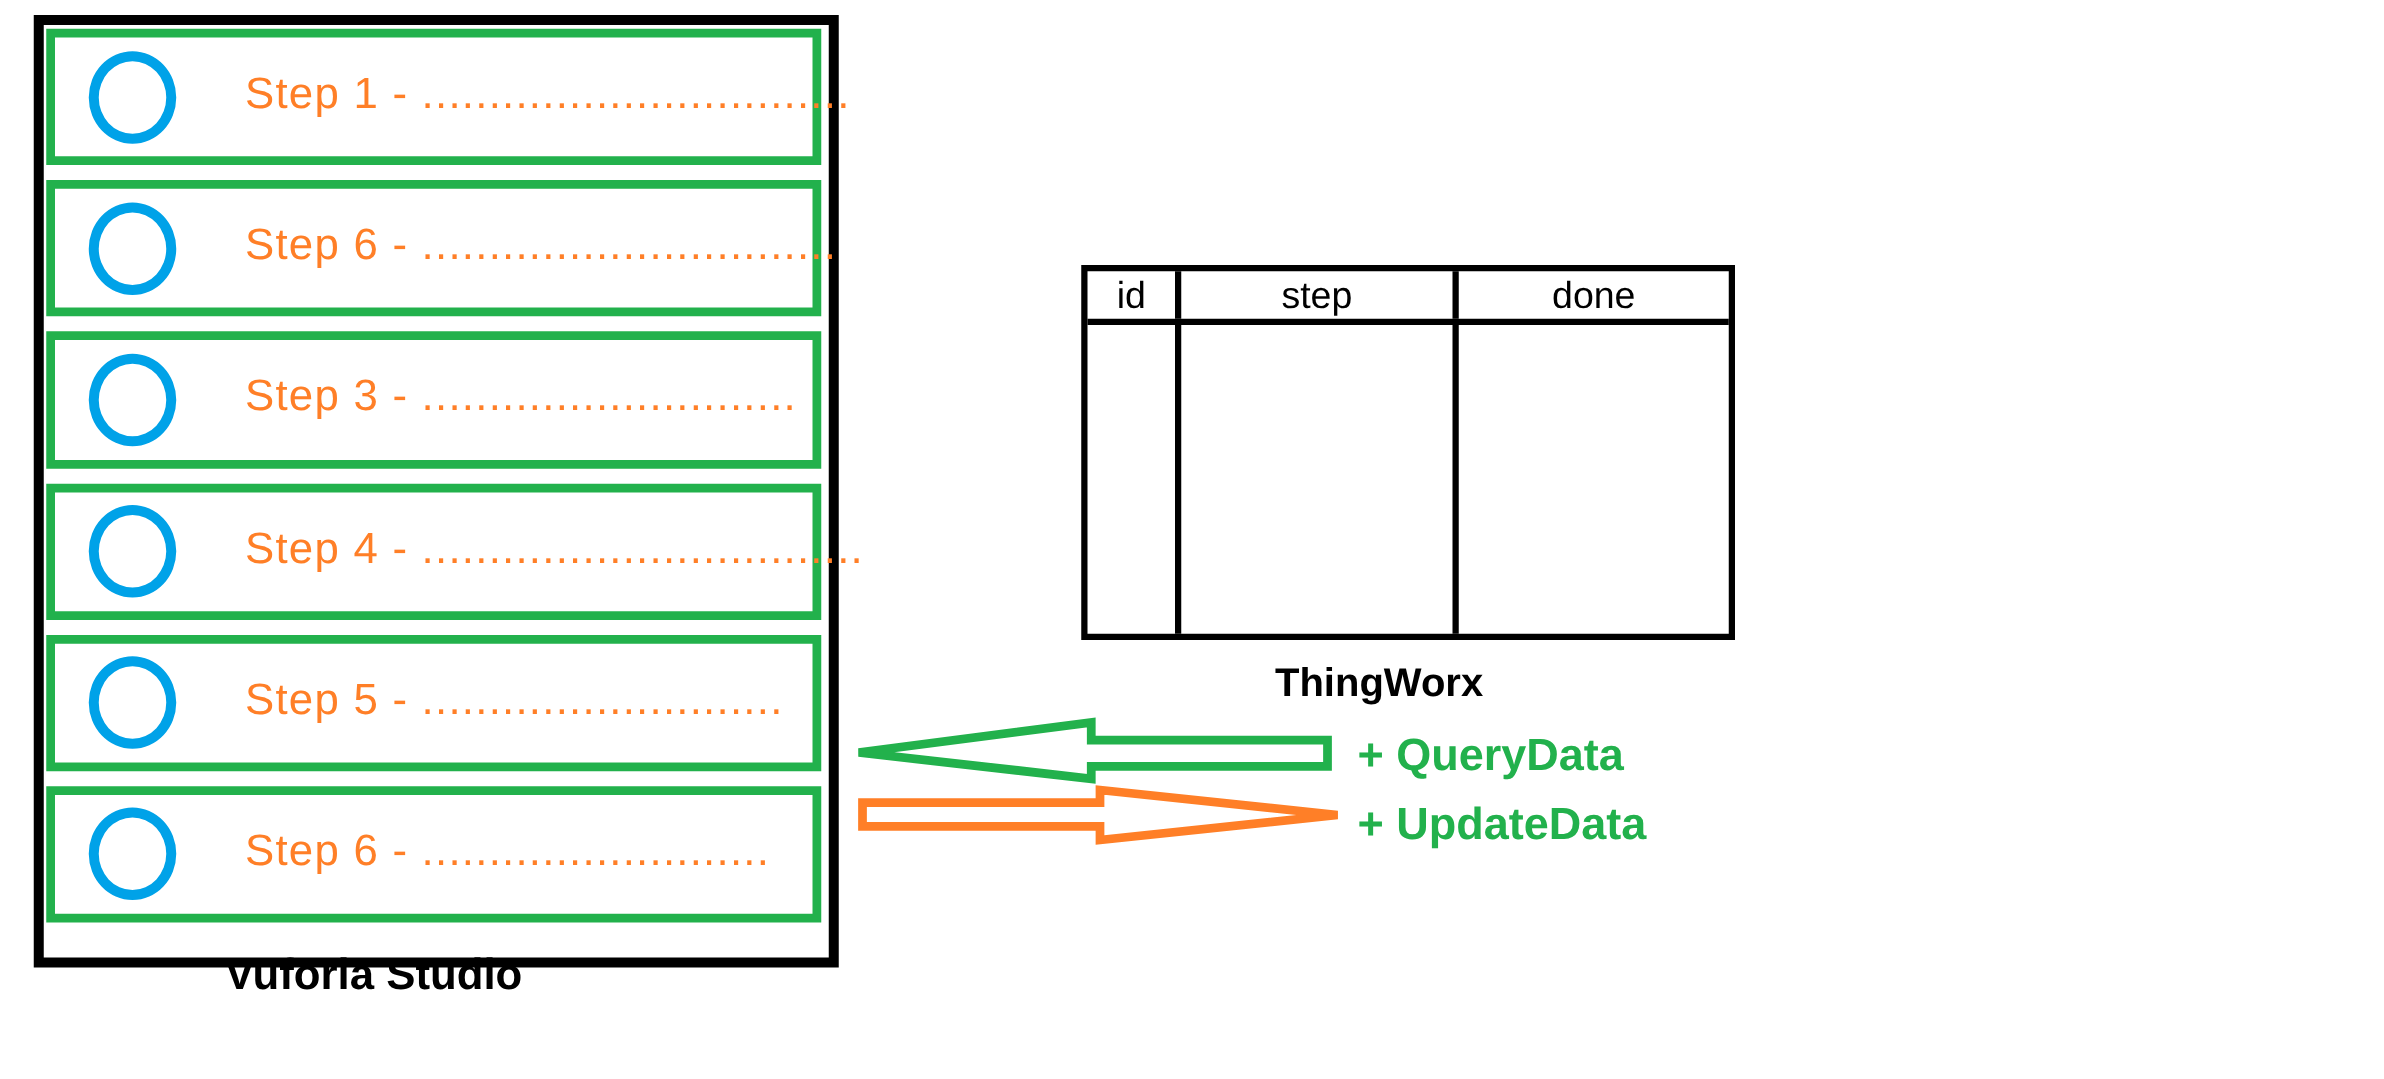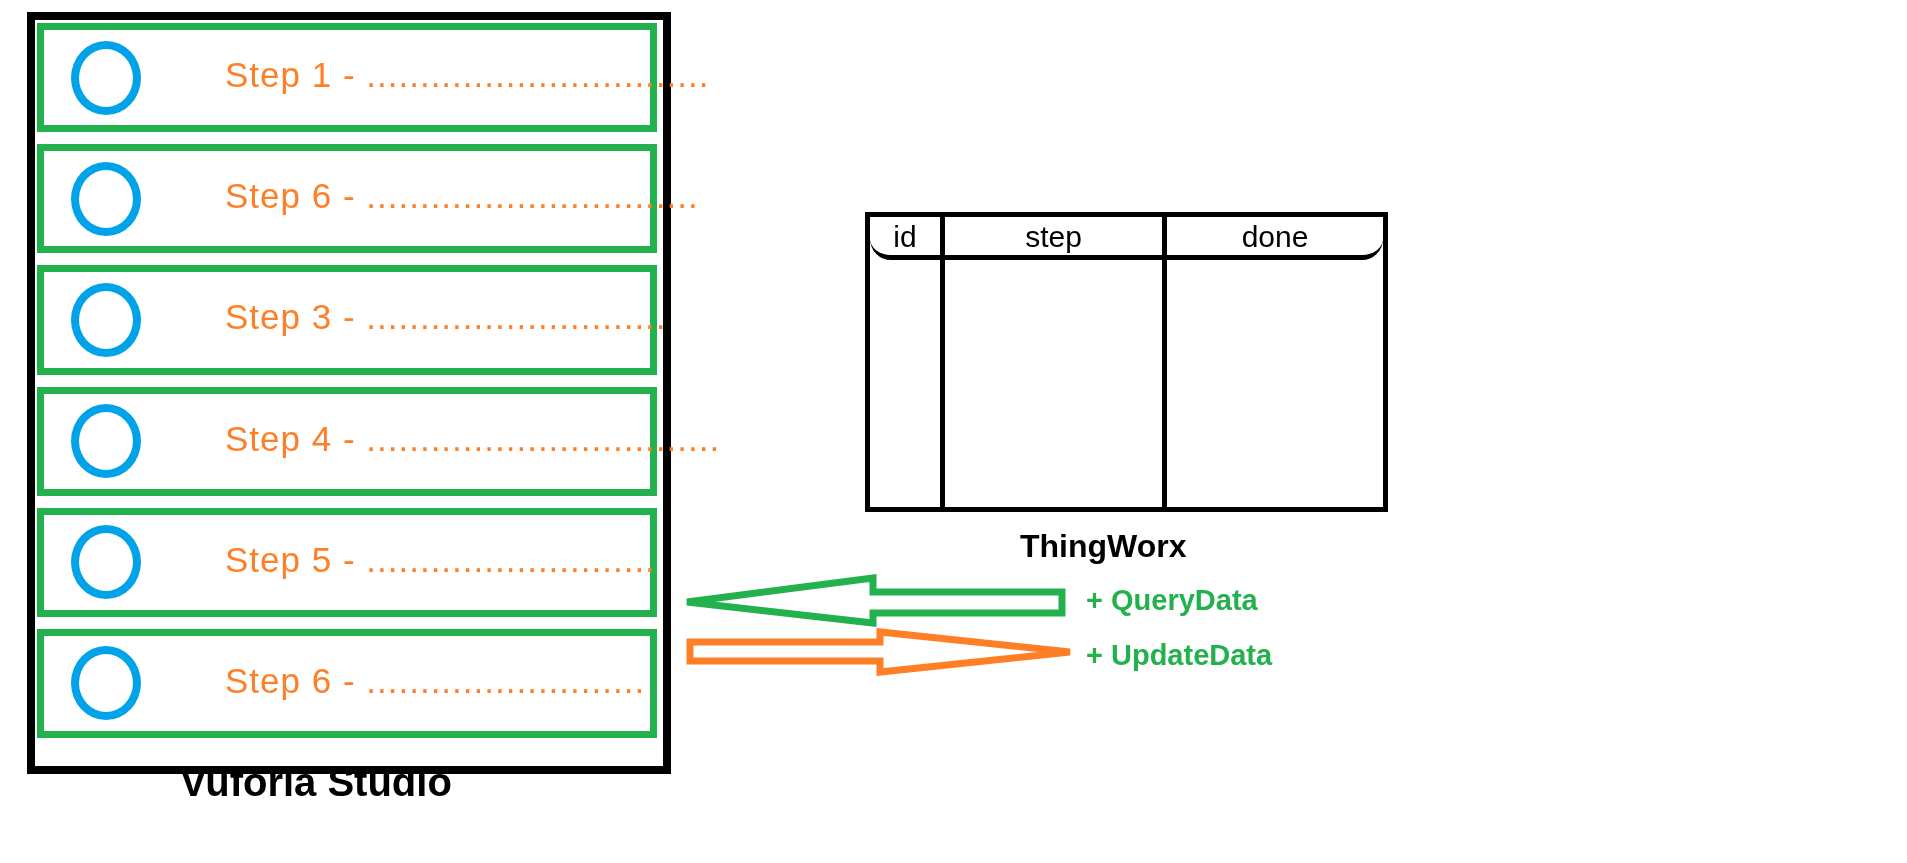--- a/index.html
+++ b/index.html
@@ -37,50 +37,49 @@
     min-height:0;
   }
   .step-circle{
     width:54px;height:58px;
     border:8px solid var(--blue);
     border-radius:50%;
     margin-left:27px;
     flex:0 0 auto;
   }
   .step-label{
-    margin-left:84px;
+    margin-left:55px;
     color:var(--orange);
     font-size:35px;
     letter-spacing:1px;
     white-space:nowrap;
     line-height:1;
     padding-bottom:6px;
   }
   .vuforia-caption{
     position:absolute;
     left:180px;top:760px;
-    font-size:40px;font-weight:bold;color:var(--black);
+    font-size:35px;font-weight:bold;color:var(--black);
     letter-spacing:0px;
   }
 
   
   .tw-table{
     position:absolute;
     left:865px;top:212px;
     width:513px;height:290px;
     border:5px solid var(--black);
     background:#ffffff;
     display:flex;flex-direction:column;
   }
   .tw-header{
     display:flex;
     height:38px;
     border-bottom:5px solid var(--black);
     flex:0 0 auto;
-    border-radius:21px;
   }
   .tw-body{
     display:flex;
     flex:1 1 auto;
   }
   .tw-col-id{width:70px;flex:0 0 auto;border-right:5px solid var(--black);}
   .tw-col-step{width:217px;flex:0 0 auto;border-right:5px solid var(--black);}
   .tw-col-done{flex:1 1 auto;}
   .tw-header .tw-cell{
     display:flex;align-items:center;justify-content:center;
@@ -94,21 +93,21 @@
   }
 
   
   .arrows-svg{
     position:absolute;
     left:660px;top:565px;
     width:420px;height:130px;
   }
   .service-label{
     position:absolute;
-    font-size:29px;font-weight:bold;color:var(--green);
+    font-size:36px;font-weight:bold;color:var(--green);
     white-space:nowrap;line-height:1;
   }
   .service-label.query{left:1086px;top:586px;}
   .service-label.update{left:1086px;top:641px;}
 </style>
 </head>
 <body>
 
 <div class="canvas">
 

